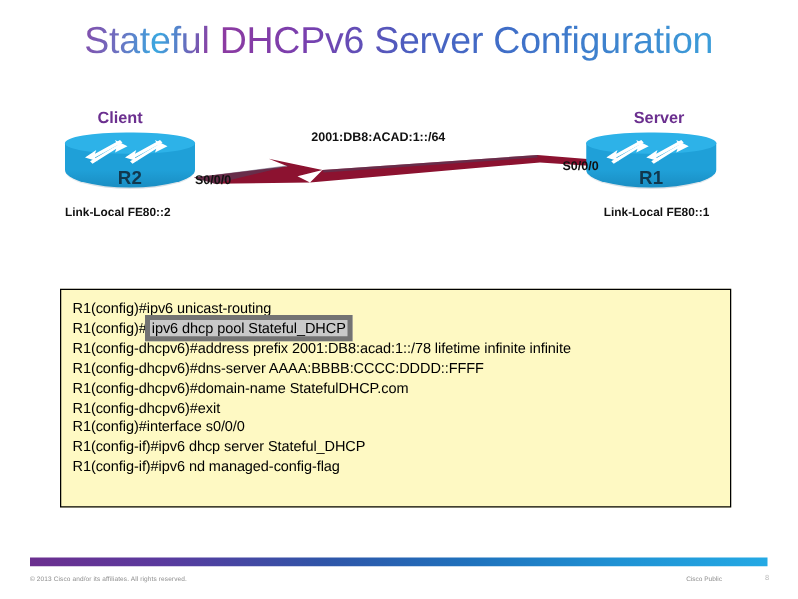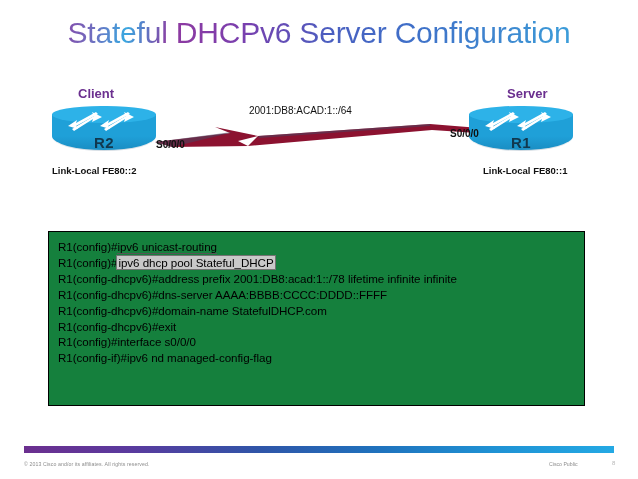--- a/index.html
+++ b/index.html
@@ -127,53 +127,53 @@
     color: #111111;
     white-space: nowrap;
   }
   .if-label.left { left: 156px; top: 59px; }
   .if-label.right { left: 450px; top: 48px; }
 
   .net-label {
     position: absolute;
     left: 249px; top: 25px;
     font-size: 10px;
-    font-weight: normal;
+    font-weight: bold;
     color: #111111;
     white-space: nowrap;
   }
 
   .link-svg {
     position: absolute;
     left: 0; top: 0;
     width: 638px; height: 110px;
   }
 
   
   .cli-box {
     position: absolute;
     left: 48px;
     top: 231px;
     width: 537px;
     height: 175px;
     border: 1px solid #000000;
-    background: #15803d;
+    background: #fef9c3;
     box-sizing: border-box;
     padding: 7px 0 0 9px;
   }
   .cli-line {
     font-size: 11.6px;
     color: #000000;
     line-height: 15.9px;
     white-space: pre;
     letter-spacing: -0.05px;
   }
   .cli-line .hl {
     background: #c9c9c9;
-    border: 1px solid #737373;
+    border: 4px solid #737373;
     padding: 0 1px;
     margin: 0 -1px;
   }
   .cli-line .ul {
     border-bottom: 1px solid #555555;
   }
 
   
   .footer-bar {
     position: absolute;
@@ -271,19 +271,20 @@
 </div>
 
 <div class="cli-box" id="cli-box">
     <div class="cli-line"><span>R1(config)#</span><span class="ul">ipv6 unicast-routing</span></div>
     <div class="cli-line"><span>R1(config)#</span><span class="hl">ipv6 dhcp pool Stateful_DHCP</span></div>
     <div class="cli-line"><span>R1(config-dhcpv6)#</span><span>address prefix 2001:DB8:acad:1::/78 lifetime infinite infinite</span></div>
     <div class="cli-line"><span>R1(config-dhcpv6)#</span><span>dns-server AAAA:BBBB:CCCC:DDDD::FFFF</span></div>
     <div class="cli-line"><span>R1(config-dhcpv6)#</span><span>domain-name StatefulDHCP.com</span></div>
     <div class="cli-line"><span>R1(config-dhcpv6)#</span><span>exit</span></div>
     <div class="cli-line"><span>R1(config)#</span><span>interface s0/0/0</span></div>
+    <div class="cli-line"><span>R1(config-if)#</span><span>ipv6 dhcp server Stateful_DHCP</span></div>
     <div class="cli-line"><span>R1(config-if)#</span><span>ipv6 nd managed-config-flag</span></div>
   </div>
 
 <div class="footer-bar"></div>
 <div class="footer-left">© 2013 Cisco and/or its affiliates. All rights reserved.</div>
 <div class="footer-right">Cisco Public</div>
 <div class="footer-page">8</div>
 
 </body></html>

